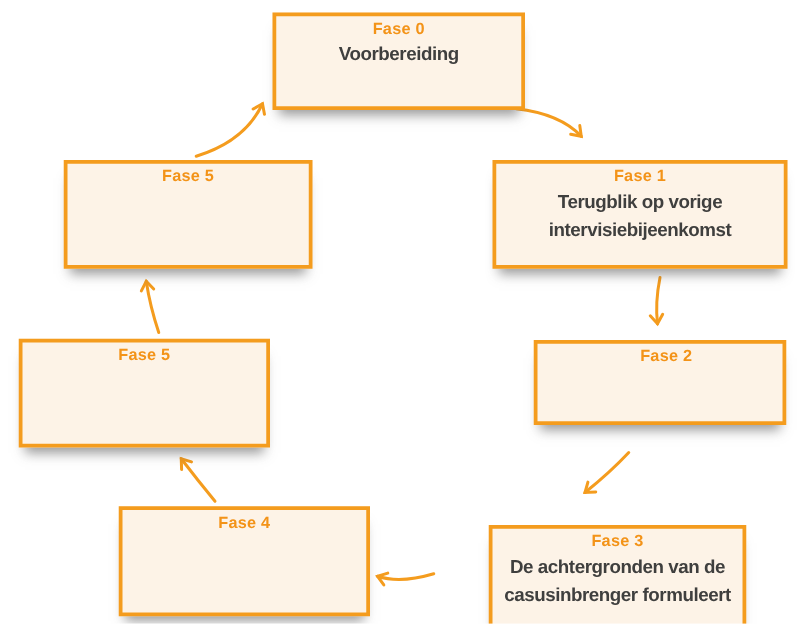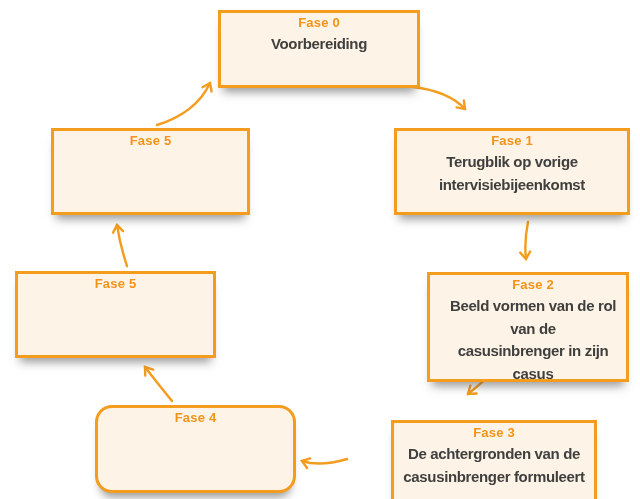--- a/index.html
+++ b/index.html
@@ -49,23 +49,23 @@
   .phase-desc{
     color:var(--text);
     font-weight:bold;
     font-size:15px;
     letter-spacing:-0.35px;
     line-height:1.5;
     white-space:pre-line;
   }
   .p0{left:218px;top:10px;width:202px;height:78px;}
   .p1{left:394px;top:128px;width:236px;height:87px;}
-  .p2{left:427px;top:272px;width:202px;height:110px;padding-left:12px;}
+  .p2{left:427px;top:272px;width:202px;height:68px;padding-left:12px;}
   .p3{left:350px;top:420px;width:206px;height:88px;margin-left:41px;}
-  .p4{left:95px; top:405px;width:201px;height:88px;border-radius:17px;}
+  .p4{left:95px; top:405px;width:201px;height:88px;}
   .p5{left:15px; top:271px;width:201px;height:87px;}
   .p6{left:51px; top:128px;width:199px;height:87px;}
 </style>
 </head>
 <body>
 
 <div class="canvas">
 
   <svg class="arrows" viewBox="0 0 640 499" xmlns="http://www.w3.org/2000/svg">
     <defs>
@@ -88,22 +88,20 @@
   </div>
 
   <div class="phase-box p1">
     <div class="phase-label">Fase 1</div>
     <div class="phase-desc">Terugblik op vorige
 intervisiebijeenkomst</div>
   </div>
 
   <div class="phase-box p2">
     <div class="phase-label">Fase 2</div>
-    <div class="phase-desc">Beeld vormen van de rol van de
-casusinbrenger in zijn casus</div>
   </div>
 
   <div class="phase-box p3">
     <div class="phase-label">Fase 3</div>
     <div class="phase-desc">De achtergronden van de
 casusinbrenger formuleert</div>
   </div>
 
   <div class="phase-box p4">
     <div class="phase-label">Fase 4</div>

